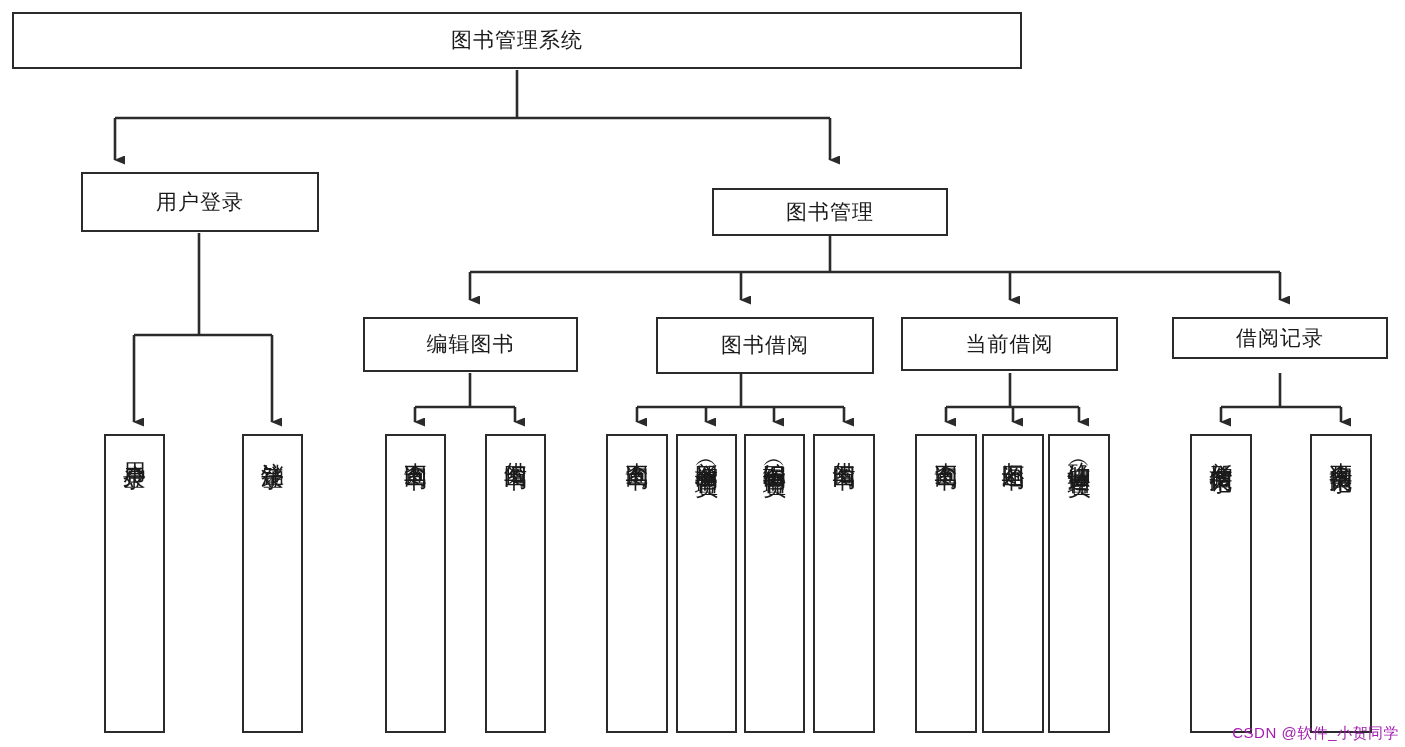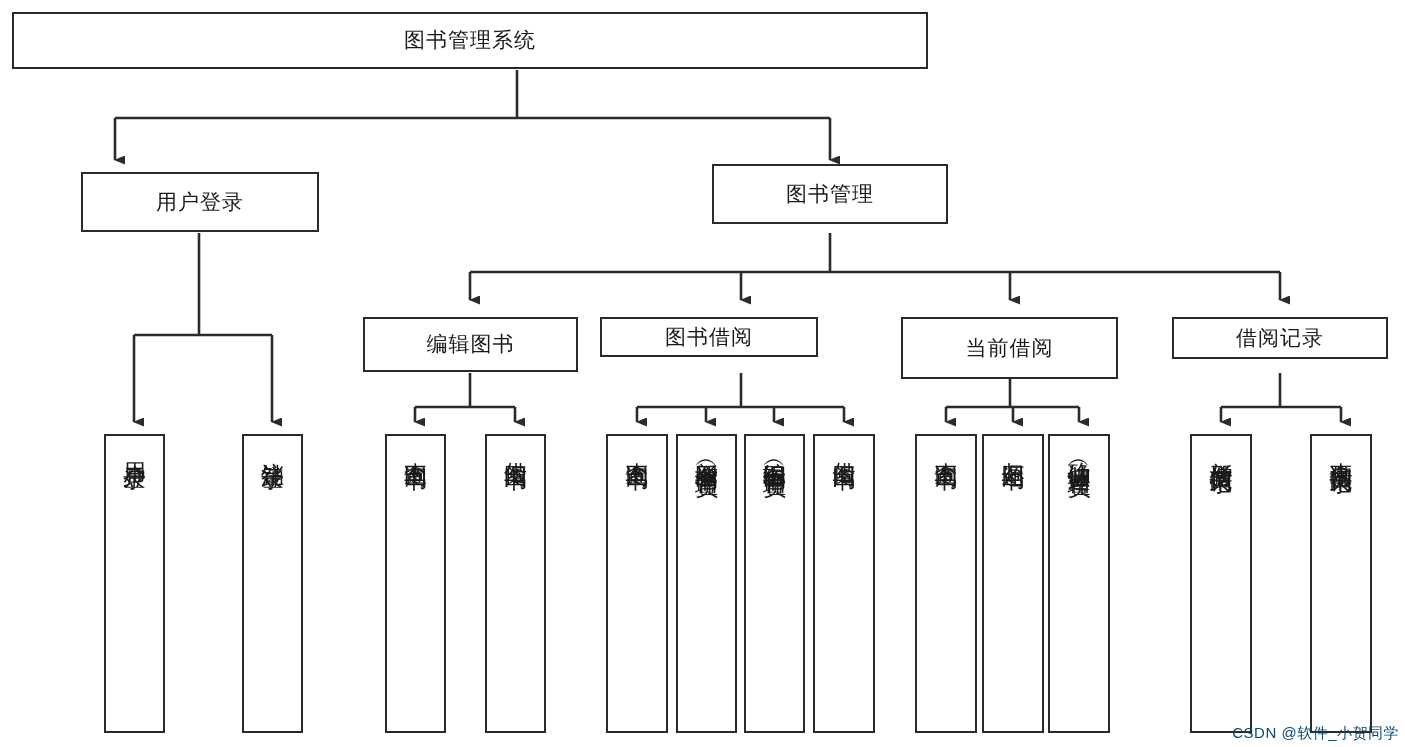--- a/index.html
+++ b/index.html
@@ -8,21 +8,21 @@
   #stage{position:relative;width:1405px;height:747px;background:#fff;}
   svg.wires{position:absolute;left:0;top:0;width:1405px;height:747px;}
   .node{position:absolute;box-sizing:border-box;background:#ffffff;
         border:2px solid #2b2b2b;display:flex;align-items:center;
         justify-content:center;color:#1a1a1a;}
   .node .lbl{display:block;text-align:center;line-height:1.15;}
   .node.h .lbl{font-size:21px;letter-spacing:1px;}
   .node.v{padding:8px 2px;align-items:flex-start;}
   .node.v .lbl{writing-mode:vertical-rl;text-orientation:upright;
       font-size:23px;letter-spacing:2px;line-height:1.0;white-space:nowrap;}
-  .wm{position:absolute;right:6px;bottom:4px;font-size:15px;color:#0c4a6e;
+  .wm{position:absolute;right:6px;bottom:4px;font-size:15px;color:#a21caf;
       letter-spacing:.5px;white-space:nowrap;}
 </style>
 </head>
 <body>
 
 <div id="stage">
 
   <svg class="wires" viewBox="0 0 1405 747" xmlns="http://www.w3.org/2000/svg">
     <defs>
       <marker id="arw" markerWidth="10" markerHeight="12" refX="4.5" refY="10" orient="auto" markerUnits="userSpaceOnUse">
@@ -66,38 +66,38 @@
       <path d="M1013,407 L1013,422" marker-end="url(#arw)"></path>
       <path d="M1079,407 L1079,422" marker-end="url(#arw)"></path>
 
       <path d="M1280,373 L1280,407"></path>
       <path d="M1221,407 L1341,407"></path>
       <path d="M1221,407 L1221,422" marker-end="url(#arw)"></path>
       <path d="M1341,407 L1341,422" marker-end="url(#arw)"></path>
     </g>
   </svg>
 
-  <div class="node h" style="left:12px;top:12px;width:916px;height:57px;">
+  <div class="node h" style="left:12px;top:12px;width:1010px;height:57px;">
     <span class="lbl">图书管理系统</span>
   </div>
 
   <div class="node h" style="left:81px;top:172px;width:238px;height:60px;">
     <span class="lbl">用户登录</span>
   </div>
-  <div class="node h" style="left:712px;top:164px;width:236px;height:60px;">
+  <div class="node h" style="left:712px;top:188px;width:236px;height:48px;">
     <span class="lbl">图书管理</span>
   </div>
 
   <div class="node h" style="left:363px;top:317px;width:215px;height:55px;">
     <span class="lbl">编辑图书</span>
   </div>
-  <div class="node h" style="left:600px;top:317px;width:218px;height:40px;">
+  <div class="node h" style="left:656px;top:317px;width:218px;height:57px;">
     <span class="lbl">图书借阅</span>
   </div>
-  <div class="node h" style="left:901px;top:317px;width:217px;height:62px;">
+  <div class="node h" style="left:901px;top:317px;width:217px;height:54px;">
     <span class="lbl">当前借阅</span>
   </div>
   <div class="node h" style="left:1172px;top:317px;width:216px;height:42px;">
     <span class="lbl">借阅记录</span>
   </div>
 
   <div class="node v" style="left:104px;top:434px;width:61px;height:299px;">
     <span class="lbl">用户登录</span>
   </div>
   <div class="node v" style="left:242px;top:434px;width:61px;height:299px;">

